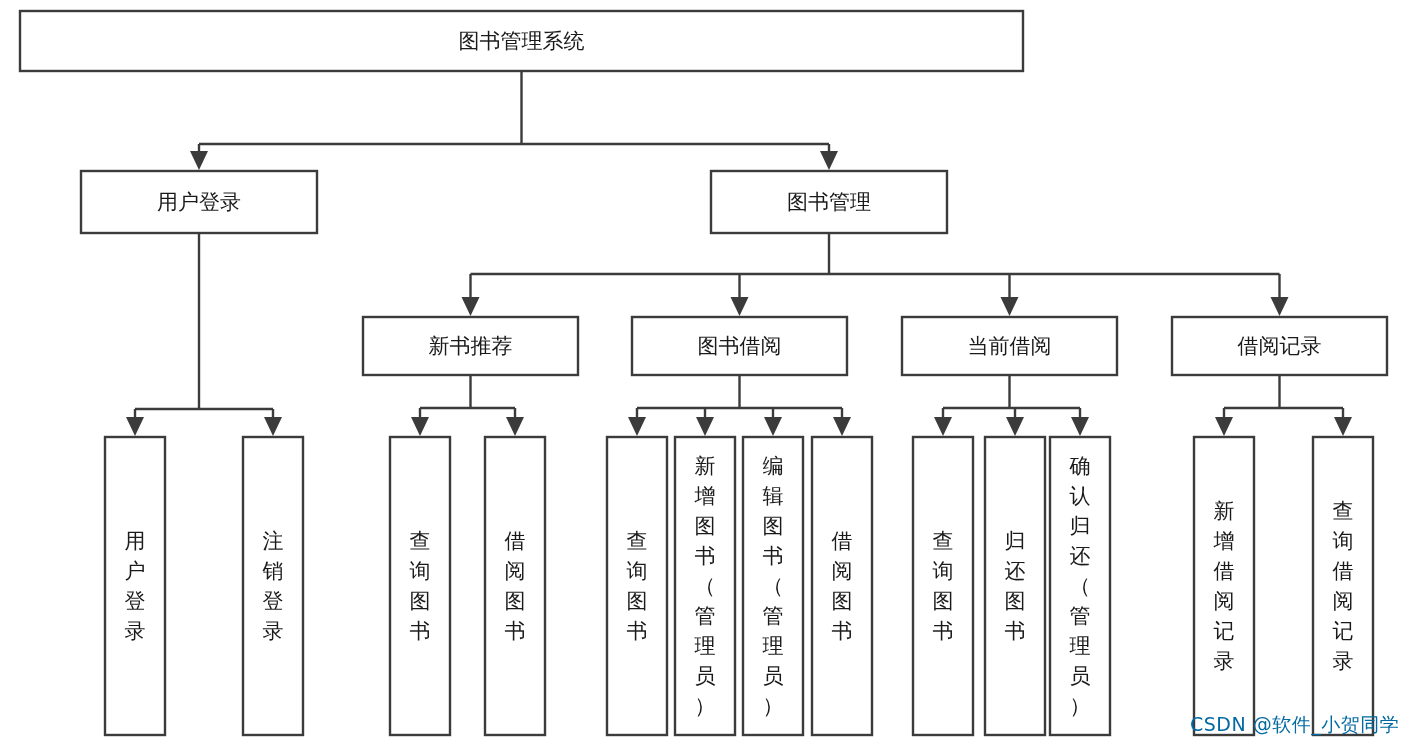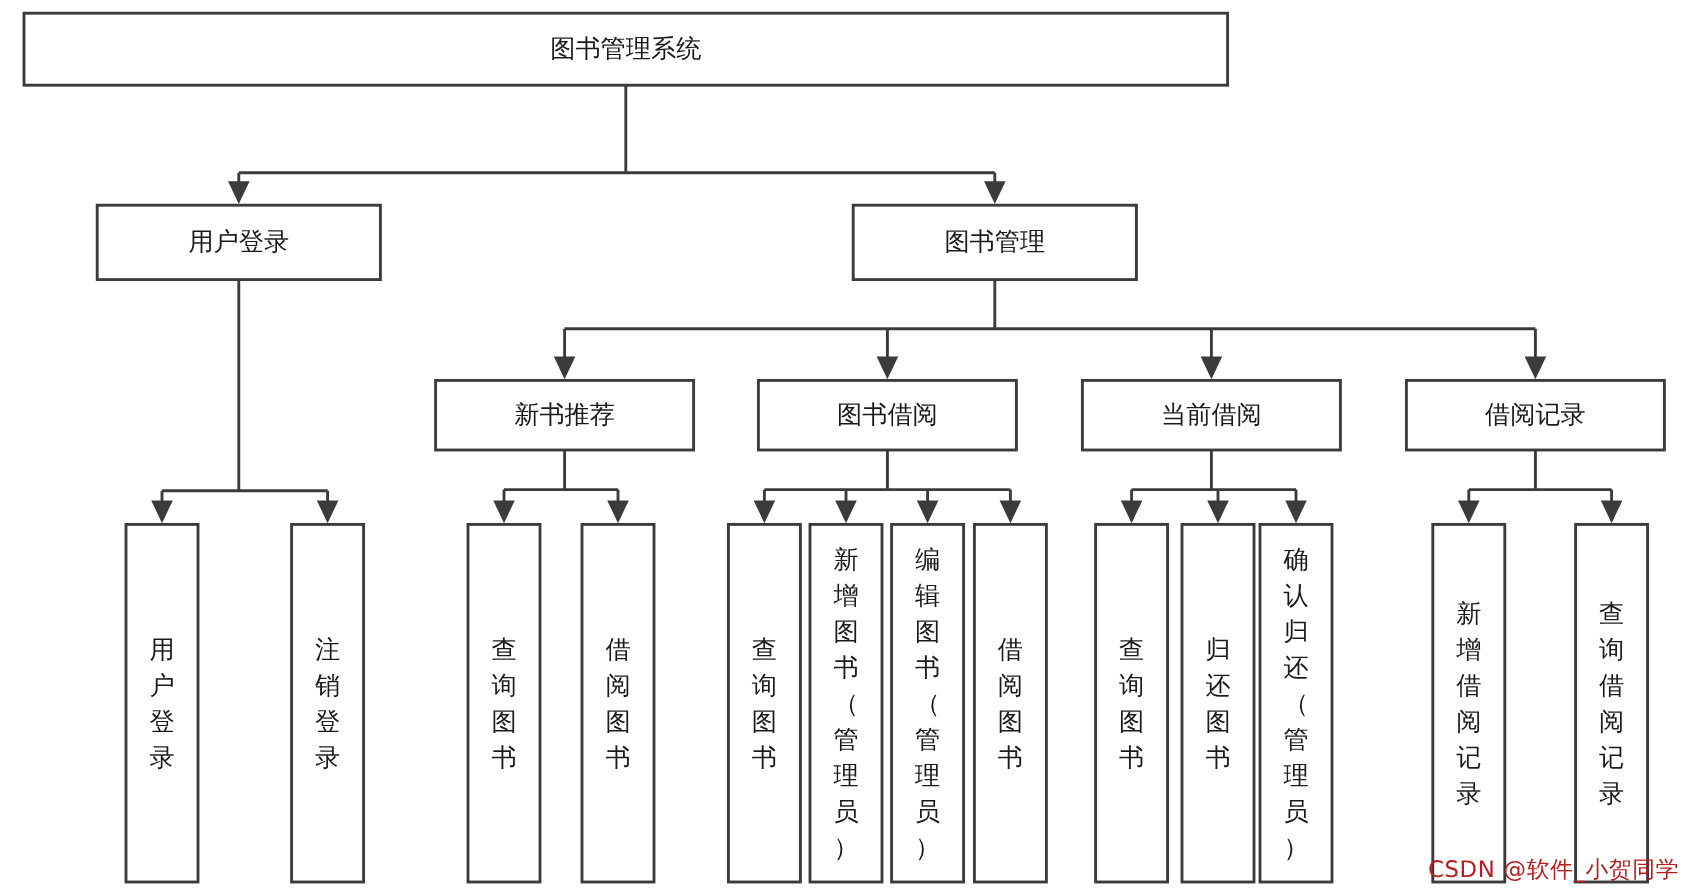--- a/index.html
+++ b/index.html
@@ -58,21 +58,21 @@
   }
   .vtext-span {
     font-family: "DejaVu Sans", "Liberation Sans", sans-serif;
     font-size: 21px;
     fill: #1a1a1a;
   }
   .watermark {
     position: absolute;
     font-family: "DejaVu Sans", "Liberation Sans", sans-serif;
     font-size: 19px;
-    color: #b91c1c;
+    color: #0369a1;
     white-space: nowrap;
     letter-spacing: 0.5px;
     user-select: none;
   }
 </style>
 </head>
 <body>
 
 <div id="diagram-root">
   <svg class="diagram-canvas" viewBox="0 0 1405 747">

